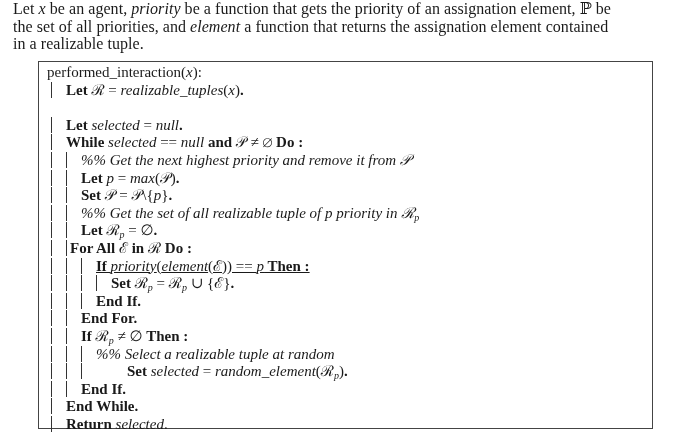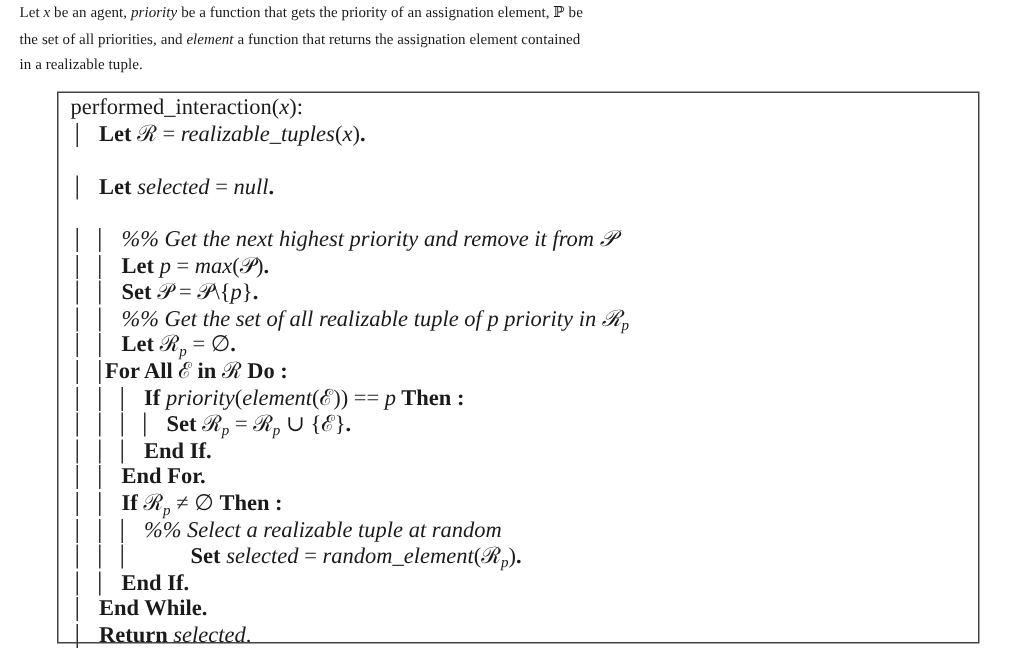--- a/index.html
+++ b/index.html
@@ -14,21 +14,21 @@
       overflow: hidden;
       font-family: "DejaVu Serif", "Liberation Serif", serif;
       color: #1a1a1a;
     }
     .intro {
       position: absolute;
       left: 13px;
       top: 0px;
       width: 672px;
       font-family: "Liberation Serif", "DejaVu Serif", serif;
-      font-size: 10px;
+      font-size: 16px;
       line-height: 17.5px;
       letter-spacing: 0.05px;
     }
     .intro .line {
       display: block;
       white-space: nowrap;
       height: 17.5px;
     }
     .algo-box {
       position: absolute;
@@ -77,20 +77,24 @@
       <div class="content" style="left: 8px;"><span>performed_interaction(</span><span class="it">x</span><span>):</span></div>
     </div>
     <div class="algo-line" style="top: 18.6px; width: 100%;">
       <div class="bar" style="left: 12px;"></div>
       <div class="content" style="left: 27px;"><span class="kw">Let </span><span>ℛ = </span><span class="it">realizable_tuples</span><span>(</span><span class="it">x</span><span>)</span><span class="kw">.</span></div>
     </div>
     <div class="algo-line" style="top: 53.8px; width: 100%;">
       <div class="bar" style="left: 12px;"></div>
       <div class="content" style="left: 27px;"><span class="kw">Let </span><span class="it">selected</span><span> = </span><span class="it">null</span><span class="kw">.</span></div>
     </div>
+    <div class="algo-line" style="top: 71.4px; width: 100%;">
+      <div class="bar" style="left: 12px;"></div>
+      <div class="content" style="left: 27px;"><span class="kw">While </span><span class="it">selected</span><span> == </span><span class="it">null</span><span class="kw"> and </span><span>𝒫 ≠ ∅ </span><span class="kw">Do :</span></div>
+    </div>
     <div class="algo-line" style="top: 89px; width: 100%;">
       <div class="bar" style="left: 12px;"></div>
       <div class="bar" style="left: 27px;"></div>
       <div class="content" style="left: 42px;"><span class="it">%% Get the next highest priority and remove it from 𝒫</span></div>
     </div>
     <div class="algo-line" style="top: 106.6px; width: 100%;">
       <div class="bar" style="left: 12px;"></div>
       <div class="bar" style="left: 27px;"></div>
       <div class="content" style="left: 42px;"><span class="kw">Let </span><span class="it">p</span><span> = </span><span class="it">max</span><span>(𝒫)</span><span class="kw">.</span></div>
     </div>
@@ -111,21 +115,21 @@
     </div>
     <div class="algo-line" style="top: 177px; width: 100%;">
       <div class="bar" style="left: 12px;"></div>
       <div class="bar" style="left: 27px;"></div>
       <div class="content" style="left: 31px;"><span class="kw">For All </span><span>ℰ</span><span class="kw"> in </span><span>ℛ </span><span class="kw">Do :</span></div>
     </div>
     <div class="algo-line" style="top: 194.6px; width: 100%;">
       <div class="bar" style="left: 12px;"></div>
       <div class="bar" style="left: 27px;"></div>
       <div class="bar" style="left: 42px;"></div>
-      <div class="content" style="left: 57px;"><span class="kw">If </span><span class="it">priority</span><span>(</span><span class="it">element</span><span>(ℰ)) == </span><span class="it">p</span><span class="kw"> Then :</span></div>
+      <div class="content" style="left: 57px; text-decoration: underline;"><span class="kw">If </span><span class="it">priority</span><span>(</span><span class="it">element</span><span>(ℰ)) == </span><span class="it">p</span><span class="kw"> Then :</span></div>
     </div>
     <div class="algo-line" style="top: 212.2px; width: 100%; text-decoration: underline;">
       <div class="bar" style="left: 12px;"></div>
       <div class="bar" style="left: 27px;"></div>
       <div class="bar" style="left: 42px;"></div>
       <div class="bar" style="left: 57px;"></div>
       <div class="content" style="left: 72px;"><span class="kw">Set </span><span>ℛ</span><sub style="font-size: 10px; font-style: italic; vertical-align: -3px; line-height: 0;">p</sub><span> = ℛ</span><sub style="font-size: 10px; font-style: italic; vertical-align: -3px; line-height: 0;">p</sub><span> ∪ {ℰ}</span><span class="kw">.</span></div>
     </div>
     <div class="algo-line" style="top: 229.8px; width: 100%;">
       <div class="bar" style="left: 12px;"></div>

